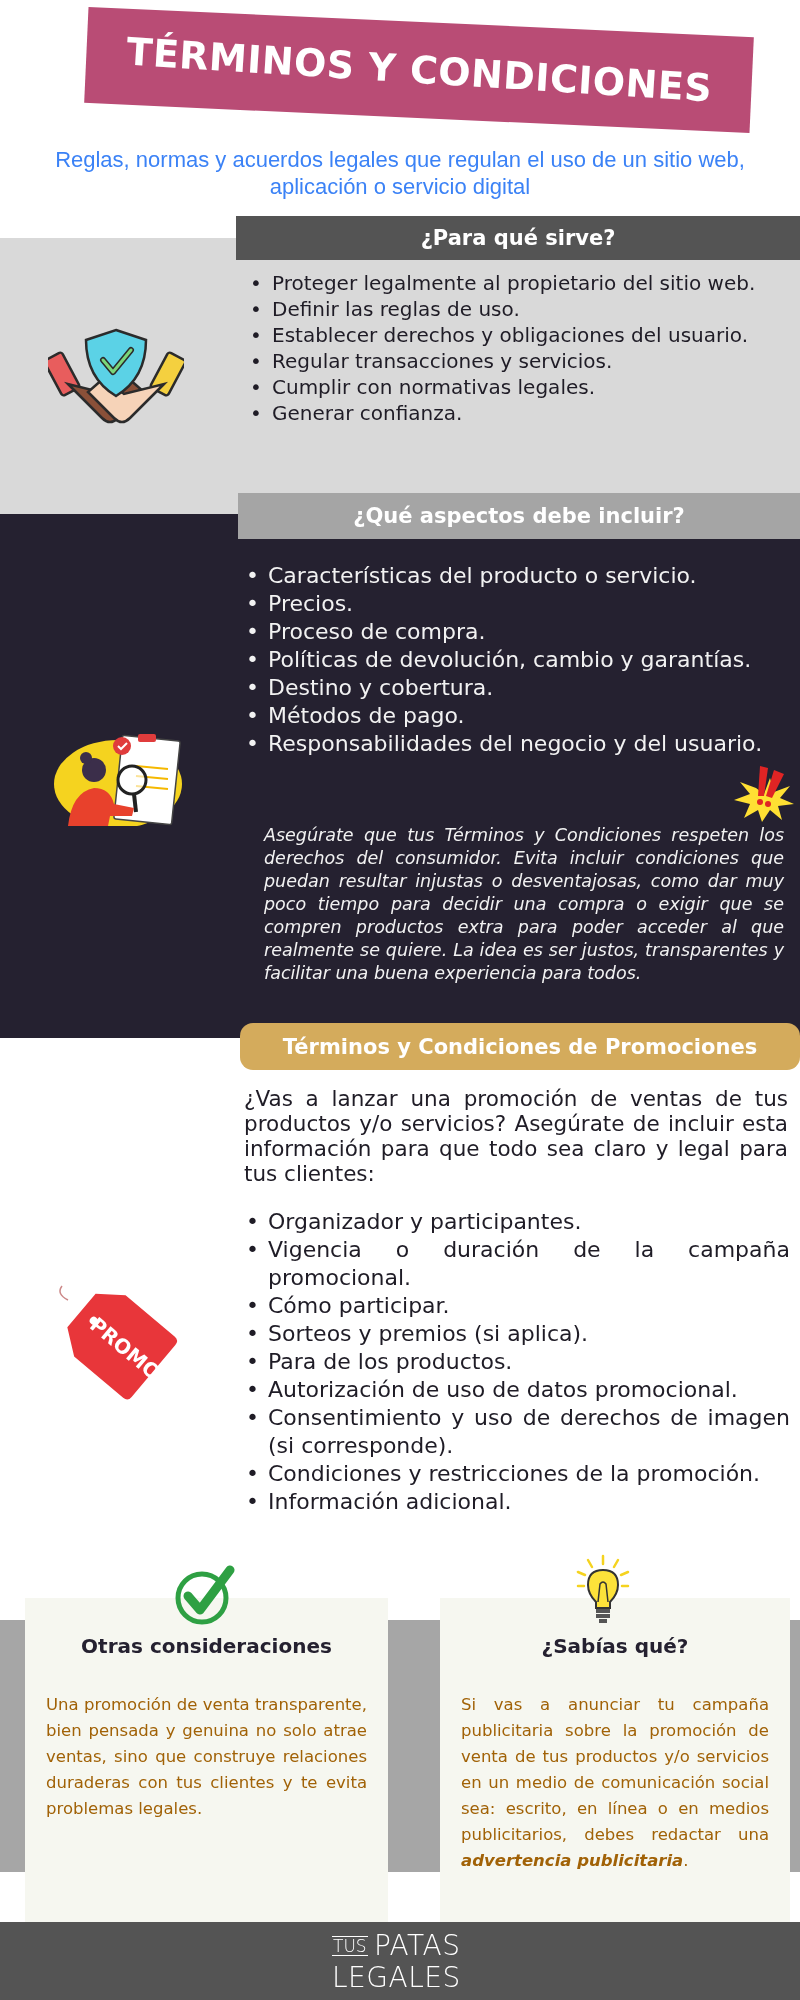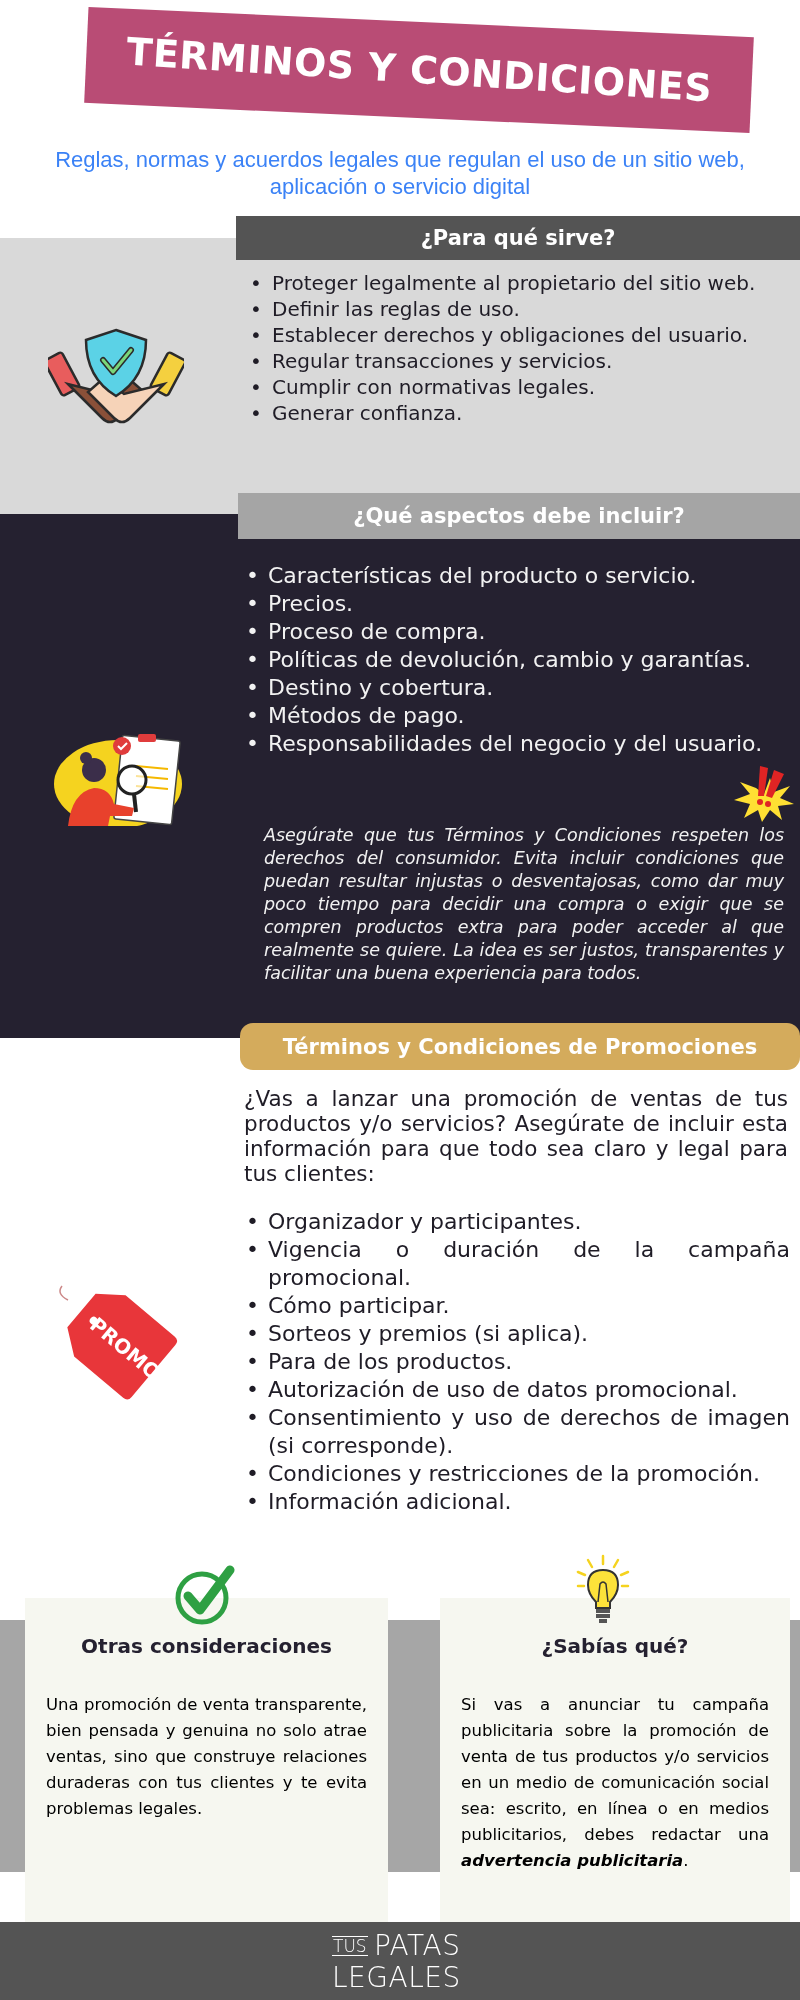--- a/index.html
+++ b/index.html
@@ -51,21 +51,21 @@
   .intro3 { position: absolute; left: 244px; top: 1086px; width: 544px; font-size: 21.5px; line-height: 25px; color: #1f1c26; text-align: justify; }
   .list3 { position: absolute; left: 240px; top: 1208px; width: 550px; font-size: 22px; line-height: 28px; color: #1f1c26; text-align: justify; }
   .promo { position: absolute; left: 54px; top: 1282px; width: 130px; height: 120px; }
 
   
   .gray-band { position: absolute; left: 0; top: 1620px; width: 800px; height: 252px; background: #a6a6a6; }
   .card { position: absolute; top: 1598px; height: 326px; background: #f6f7f0; }
   .card1 { left: 25px; width: 363px; padding-left: 48px; }
   .card2 { left: 428px; width: 350px; margin-left: 12px; }
   .card-title { position: absolute; top: 36px; left: 0; width: 100%; text-align: center; font-weight: bold; font-size: 20px; color: #252130; }
-  .card-body { position: absolute; top: 94px; left: 21px; right: 21px; font-size: 16.5px; line-height: 26px; color: #000000; text-align: justify; }
+  .card-body { position: absolute; top: 94px; left: 21px; right: 21px; font-size: 16.5px; line-height: 26px; color: #a16207; text-align: justify; }
   .card-body b { font-weight: bold; font-style: italic; }
   .check-icon { position: absolute; left: 174px; top: 1564px; width: 62px; height: 62px; }
   .bulb-icon { position: absolute; left: 572px; top: 1554px; width: 62px; height: 76px; }
 
   .footer { position: absolute; left: 0; top: 1922px; width: 800px; height: 78px; background: #545454; }
   .logo { position: absolute; left: 332px; top: 1930px; width: 140px; color: #fff; font-family: "DejaVu Sans", sans-serif; font-weight: 300; }
   .logo-tus { position: absolute; left: 0; top: 6px; font-size: 17px; border-top: 1.5px solid #fff; border-bottom: 1.5px solid #fff; line-height: 18px; padding: 0 1px; }
   .logo-patas { position: absolute; left: 42px; top: 0; font-size: 28px; line-height: 32px; letter-spacing: 0.5px; }
   .logo-legales { position: absolute; left: 0; top: 32px; font-size: 28px; line-height: 32px; letter-spacing: 0.5px; }
 </style>

